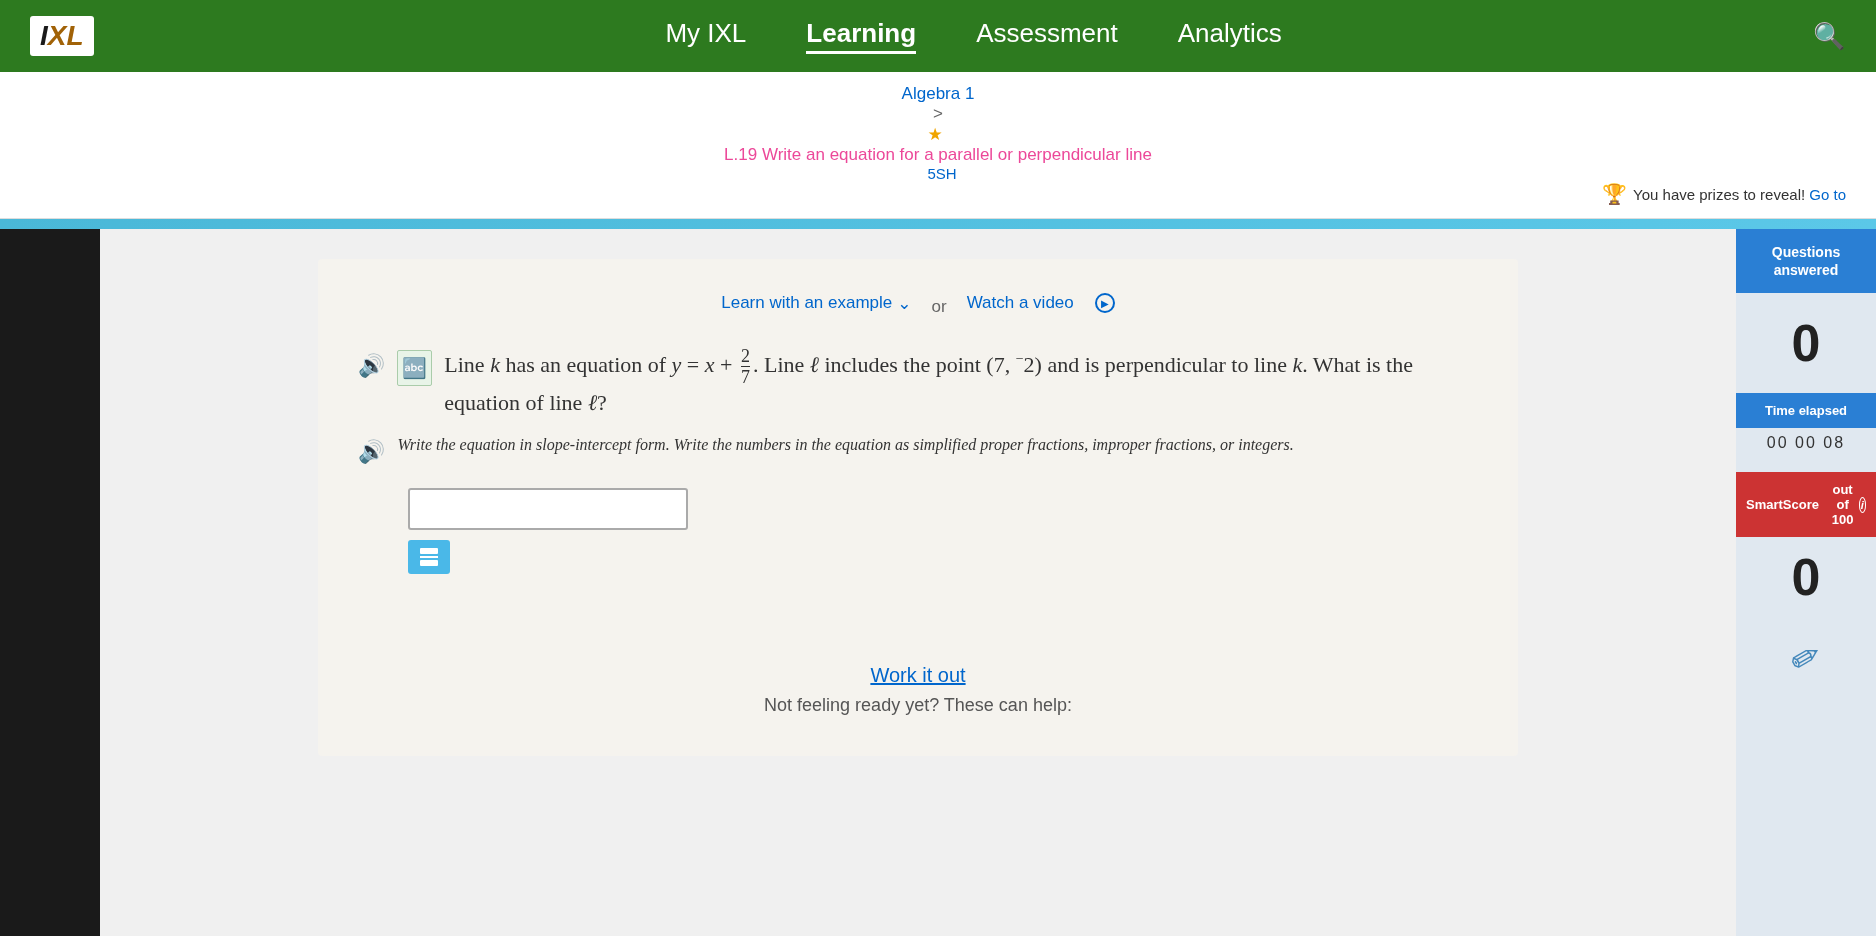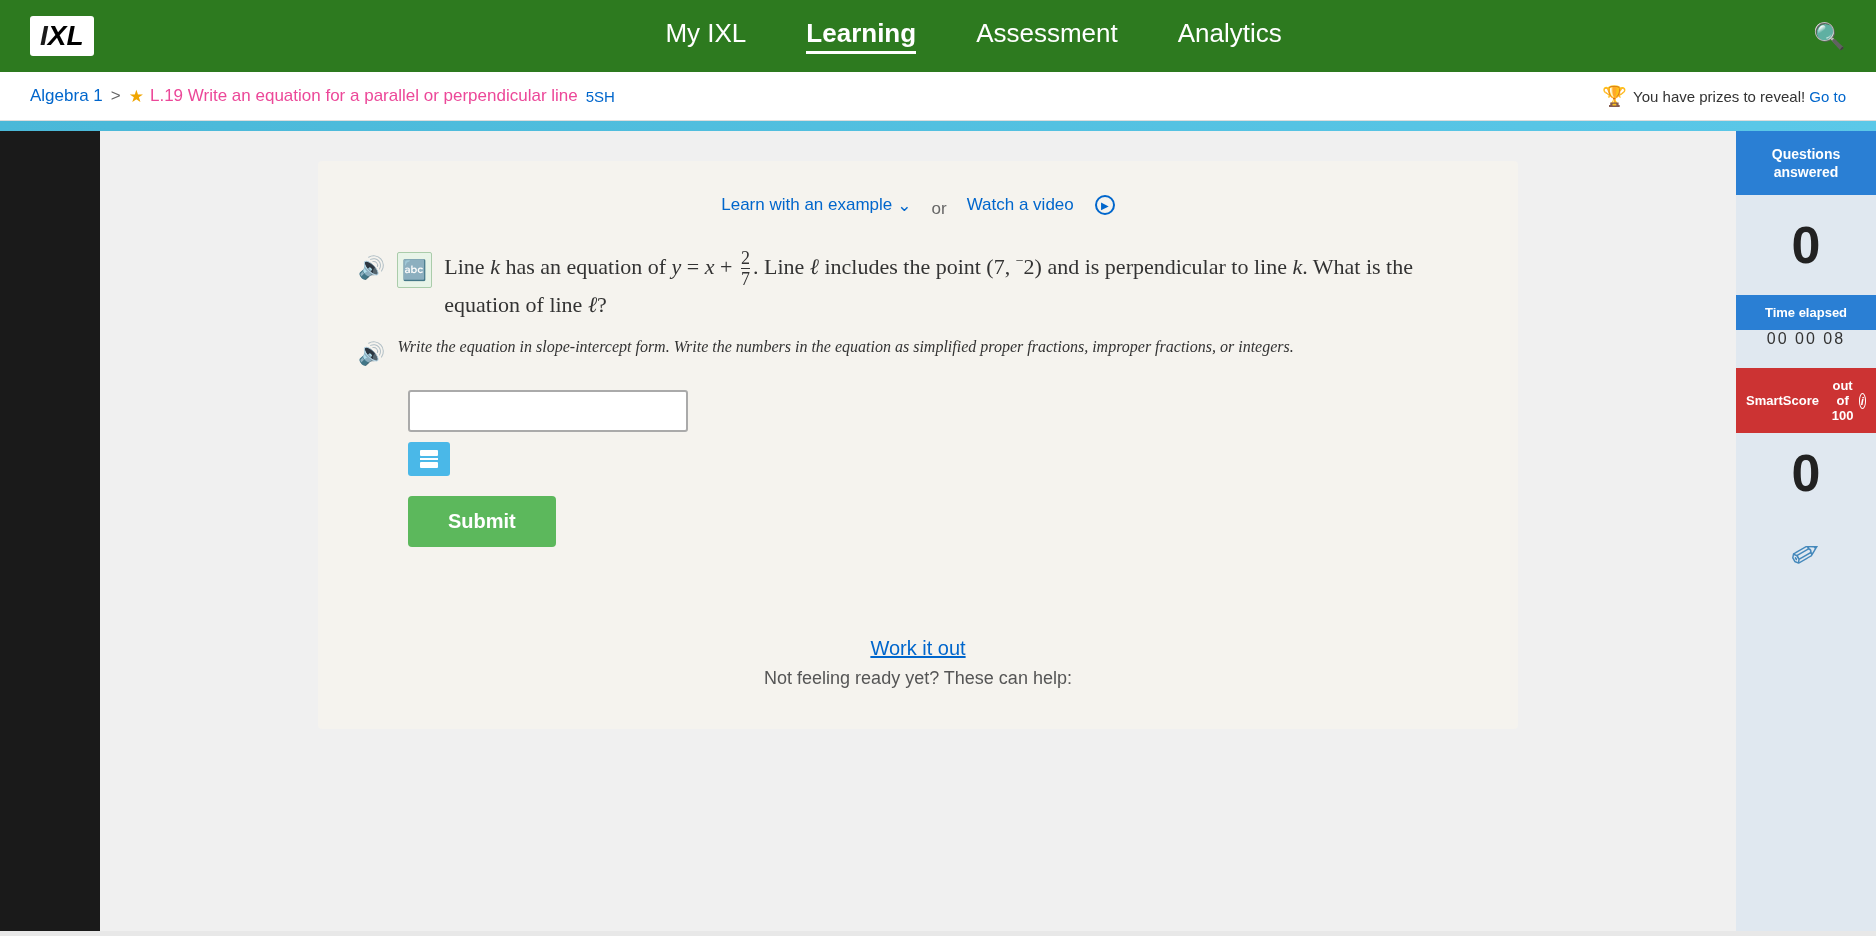--- a/index.html
+++ b/index.html
@@ -23,21 +23,21 @@
       margin-right: 40px;
     }
     .logo-i {
       color: #1a1a1a;
       font-weight: 900;
       font-size: 28px;
       font-family: Arial, sans-serif;
       font-style: italic;
     }
     .logo-ixl {
-      color: #000000;
+      color: #a16207;
       font-weight: 900;
       font-size: 28px;
       font-family: Arial, sans-serif;
       font-style: italic;
     }
     .nav-links {
       display: flex;
       gap: 60px;
       flex: 1;
       justify-content: center;
@@ -65,20 +65,21 @@
     
     .breadcrumb-bar {
       background: white;
       padding: 12px 30px;
       display: flex;
       align-items: center;
       font-family: Arial, sans-serif;
       font-size: 17px;
       color: #333;
       border-bottom: 1px solid #ddd;
+      flex-direction: column;
     }
     .breadcrumb-link {
       color: #0066cc;
       cursor: pointer;
       text-decoration: none;
     }
     .breadcrumb-sep { margin: 0 8px; color: #666; }
     .breadcrumb-star { color: #f0a500; margin-right: 6px; }
     .breadcrumb-current { color: #ec4899; font-weight: 500; }
     .breadcrumb-code {
@@ -333,20 +334,21 @@
       font-size: 13px;
       font-weight: 700;
       margin-top: 20px;
     }
 
     .timer-display {
       color: #333;
       font-family: Arial, sans-serif;
       font-size: 16px;
       text-align: center;
+      margin-top: 6px;
       letter-spacing: 2px;
     }
 
     .smartscore-box {
       background: #cc3333;
       color: white;
       width: 100%;
       padding: 10px;
       text-align: center;
       font-family: Arial, sans-serif;
@@ -482,21 +484,20 @@
         <button class="fraction-btn" title="Insert fraction">
           <div class="fraction-symbol">
             <div class="frac-top"></div>
             <div class="frac-line"></div>
             <div class="frac-bot"></div>
           </div>
         </button>
       </div>
 
       
-      <button class="submit-btn">Submit</button>
 
       
       <div class="work-it-out">
         <a class="work-it-out-link">Work it out</a>
         <span class="work-it-out-sub">Not feeling ready yet? These can help:</span>
       </div>
 
     </div>
   </div>
 

